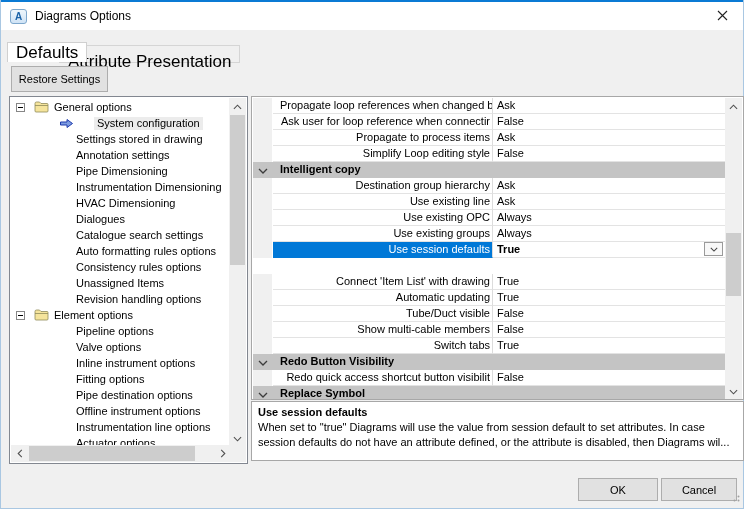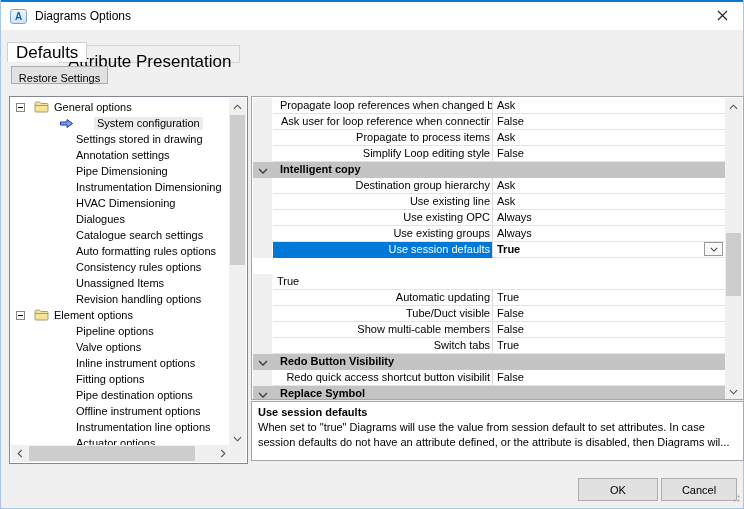--- a/index.html
+++ b/index.html
@@ -16,21 +16,21 @@
   .closebtn{position:absolute;right:0;top:0;width:42px;height:28px;display:flex;align-items:center;justify-content:center;cursor:pointer;}
   
   .tab{position:absolute;font-size:17px;color:#000;box-sizing:border-box;}
   .tab.active{left:6px;top:42px;height:20px;background:#fff;border:1px solid #d0d0d0;border-bottom:none;
     padding:0 8px;line-height:19px;z-index:2;}
   .tab.inactive{left:58px;top:45px;height:17px;background:#f0f0f0;border:1px solid #d5d5d5;
     padding:8px 8px;line-height:16px;}
   
   .btn{position:absolute;background:#e1e1e1;border:1px solid #adadad;font-size:11px;color:#000;
     font-family:"Liberation Sans",sans-serif;box-sizing:border-box;text-align:center;}
-  .restore{left:10px;top:66px;width:97px;height:18px;line-height:20px;}
+  .restore{left:10px;top:66px;width:97px;height:26px;line-height:20px;}
   .okbtn{left:577px;top:478px;width:80px;height:23px;line-height:21px;}
   .cancelbtn{left:660px;top:478px;width:76px;height:23px;line-height:21px;}
   
   .tree{position:absolute;left:8px;top:96px;width:239px;height:368px;background:#fff;
     border:1px solid #828790;box-sizing:border-box;overflow:hidden;}
   .titem{position:absolute;left:1px;right:18px;height:16px;display:flex;align-items:center;font-size:11px;white-space:nowrap;}
   .titem .expander{margin-left:5px;width:9px;height:9px;flex:0 0 auto;display:flex;}
   .titem .folder{margin-left:9px;width:15px;height:12px;flex:0 0 auto;display:flex;}
   .titem .arrow{margin-left:48px;width:15px;height:11px;flex:0 0 auto;display:flex;}
   .root .tlabel{margin-left:5px;}
@@ -278,20 +278,21 @@
         <span>True</span>
         <span class="combo">
             <svg width="8" height="5" viewBox="0 0 10 6">
               <path d="M1 1 L5 5 L9 1" fill="none" stroke="#444" stroke-width="1.3"></path>
             </svg>
           </span>
       </div>
     </div>
     <div class="grow" style="top:177px">
         <div class="gmargin"></div>
+        <div class="gname">Connect 'Item List' with drawing</div>
         <div class="gval">True</div>
       </div>
     <div class="grow" style="top:193px">
         <div class="gmargin"></div>
         <div class="gname">Automatic updating</div>
         <div class="gval">True</div>
       </div>
     <div class="grow" style="top:209px">
         <div class="gmargin"></div>
         <div class="gname">Tube/Duct visible</div>

